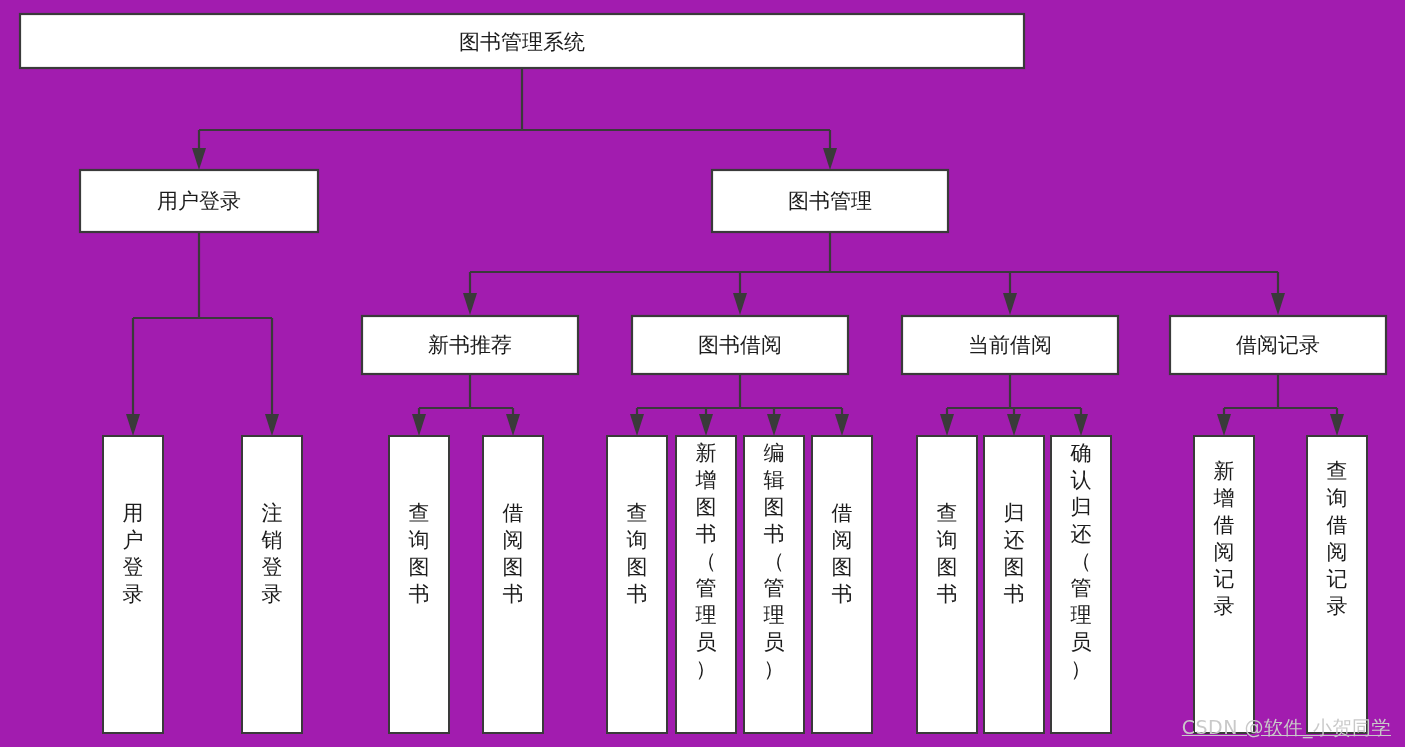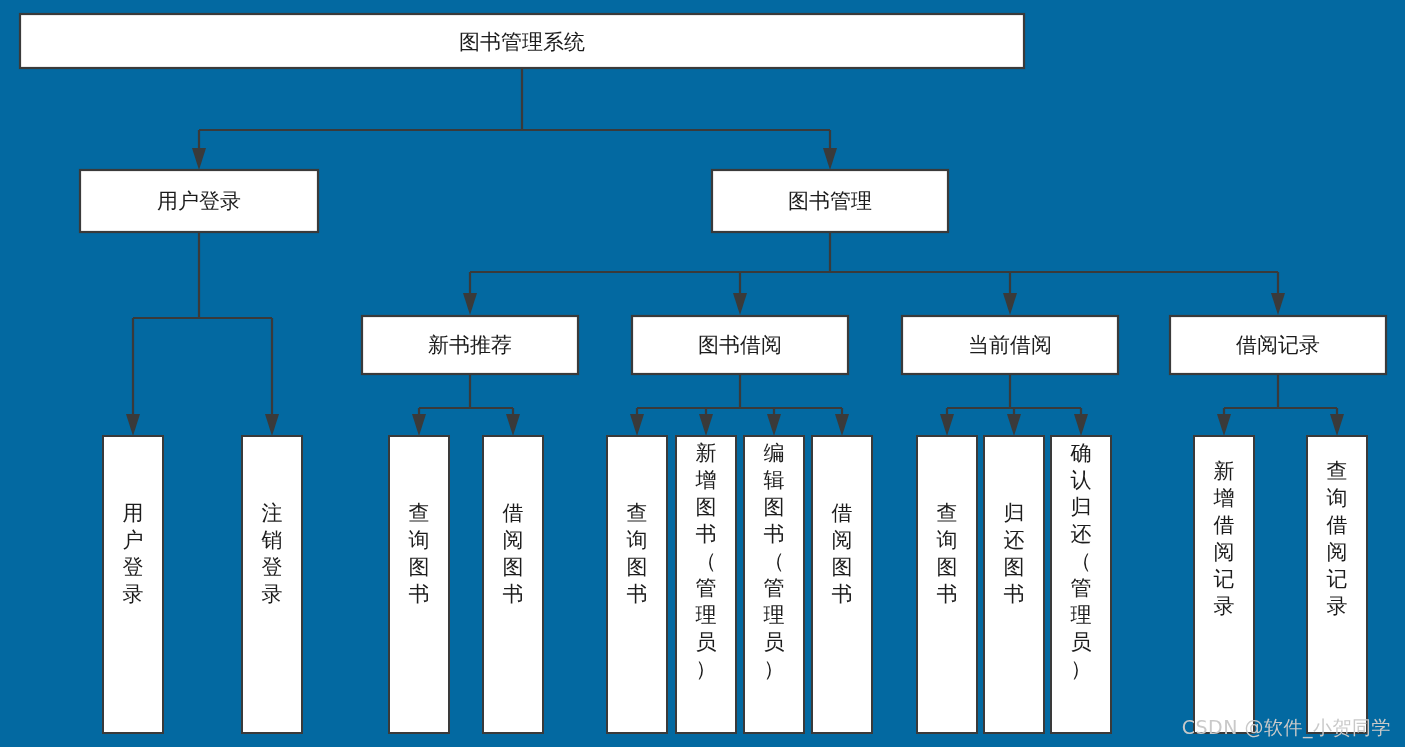--- a/index.html
+++ b/index.html
@@ -7,21 +7,21 @@
     padding: 0;
     background: #ffffff;
   }
   body {
     font-family: "DejaVu Sans", "Liberation Sans", sans-serif;
   }
   #diagram-root {
     position: relative;
     width: 1405px;
     height: 747px;
-    background: #0369a1;
+    background: #a21caf;
     overflow: hidden;
   }
   svg#flow {
     position: absolute;
     left: 0;
     top: 0;
     width: 1405px;
     height: 747px;
     display: block;
   }
@@ -61,20 +61,21 @@
   .watermark {
     position: absolute;
     right: 14px;
     bottom: 6px;
     font-family: "DejaVu Sans", "Liberation Sans", sans-serif;
     font-size: 19px;
     color: #c9c9c9;
     letter-spacing: 0.5px;
     white-space: nowrap;
     user-select: none;
+    text-decoration: underline;
   }
 </style>
 </head>
 <body>
 
 <div id="diagram-root">
 
   <svg id="flow" viewBox="0 0 1405 747" xmlns="http://www.w3.org/2000/svg">
 
     <g>

